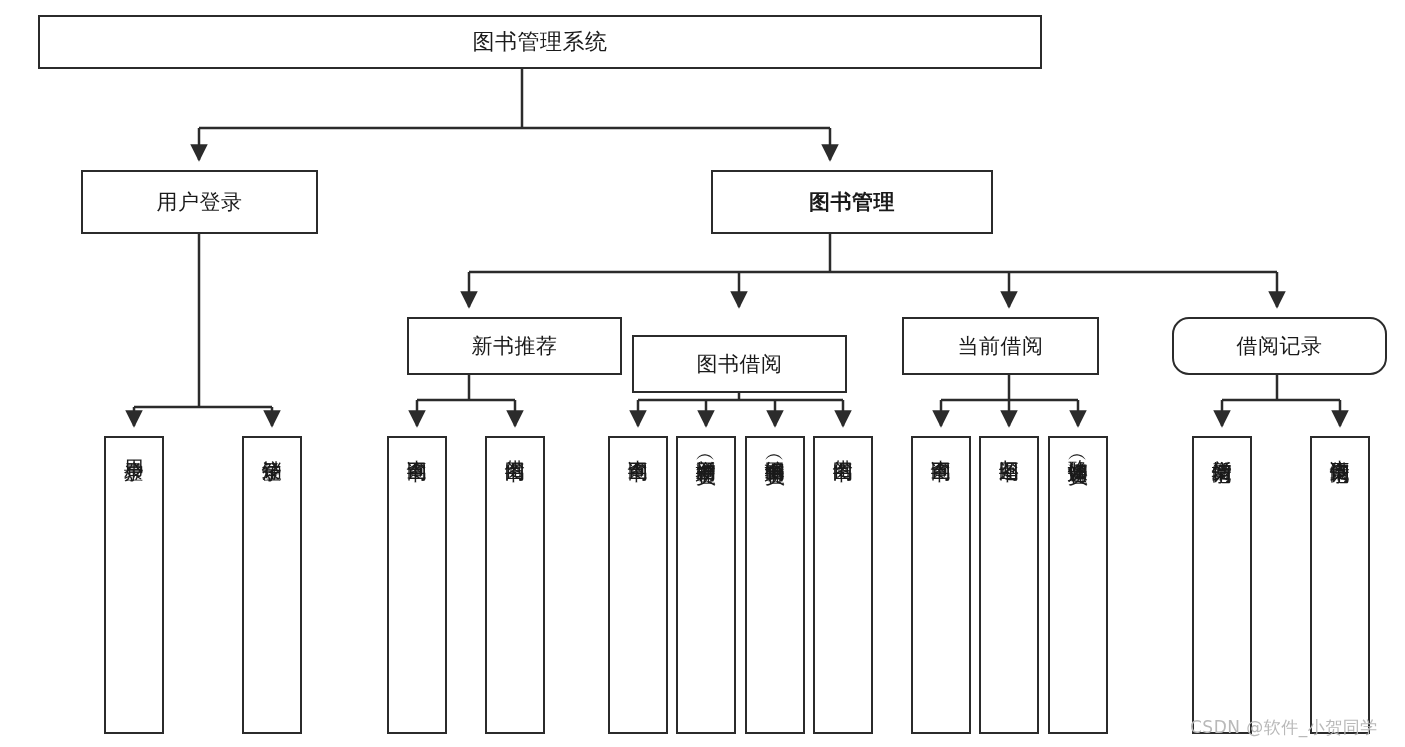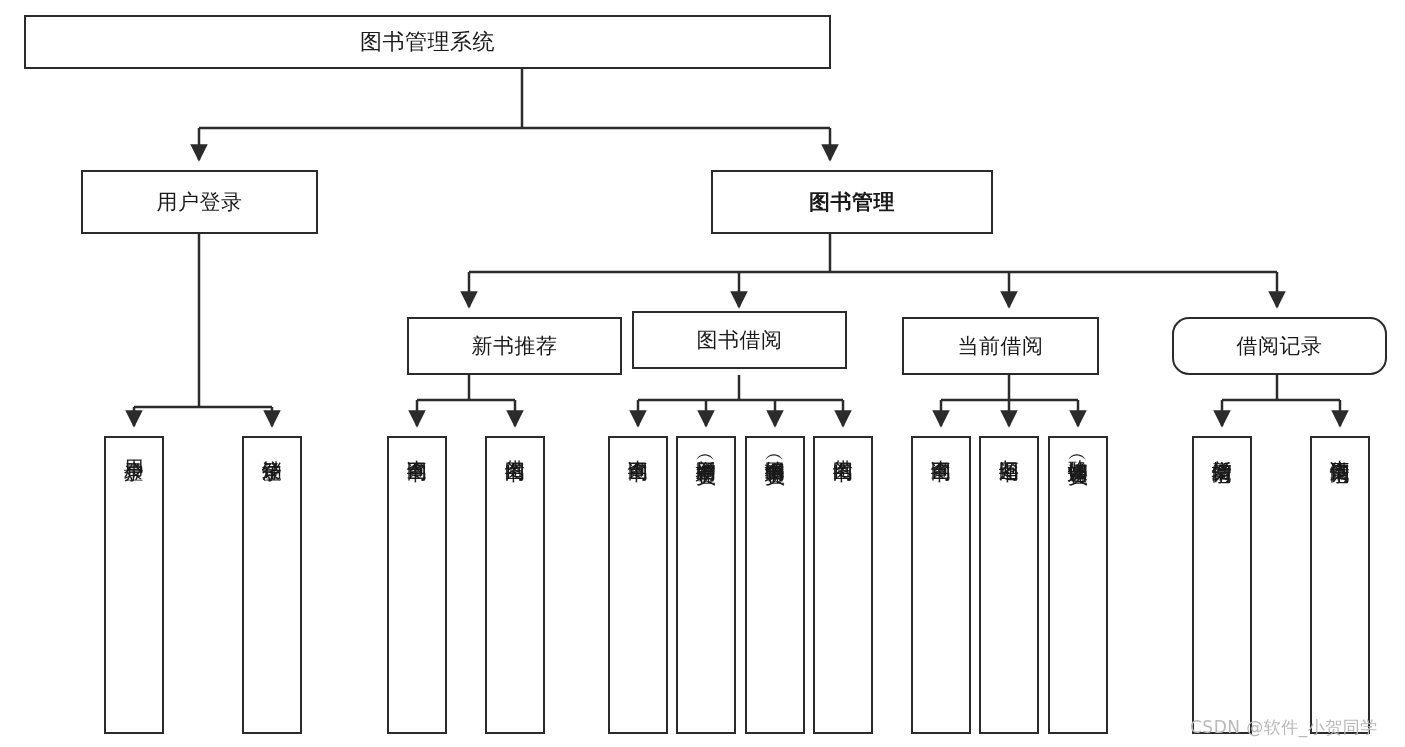--- a/index.html
+++ b/index.html
@@ -116,35 +116,35 @@
       <path d="M 1009 400 L 1009 426" marker-end="url(#arrow)"></path>
       <path d="M 1078 400 L 1078 426" marker-end="url(#arrow)"></path>
 
       <path d="M 1277 375 L 1277 400"></path>
       <path d="M 1222 400 L 1340 400"></path>
       <path d="M 1222 400 L 1222 426" marker-end="url(#arrow)"></path>
       <path d="M 1340 400 L 1340 426" marker-end="url(#arrow)"></path>
     </g>
   </svg>
 
-  <div class="node horizontal" id="node-root" style="left:24px; top:15px; width:807px; height:54px;">
+  <div class="node horizontal" id="node-root" style="left:38px; top:15px; width:1004px; height:54px;">
     <span class="label">图书管理系统</span>
   </div>
 
   <div class="node horizontal" style="left:81px; top:170px; width:237px; height:64px;">
     <span class="label">用户登录</span>
   </div>
   <div class="node horizontal" style="left:711px; top:170px; width:282px; height:64px;font-weight:bold;">
     <span class="label">图书管理</span>
   </div>
 
   <div class="node horizontal" style="left:362px; top:317px; width:215px; height:58px;margin-left:45px;">
     <span class="label">新书推荐</span>
   </div>
-  <div class="node horizontal" style="left:632px; top:311px; width:215px; height:58px;">
+  <div class="node horizontal" style="left:632px; top:335px; width:215px; height:58px;">
     <span class="label">图书借阅</span>
   </div>
   <div class="node horizontal" style="left:902px; top:317px; width:197px; height:58px;">
     <span class="label">当前借阅</span>
   </div>
   <div class="node horizontal" style="left:1172px; top:317px; width:215px; height:58px;border-radius:17px;">
     <span class="label">借阅记录</span>
   </div>
 
   <div class="node vertical" style="left:104px; top:436px; width:60px; height:298px;">

